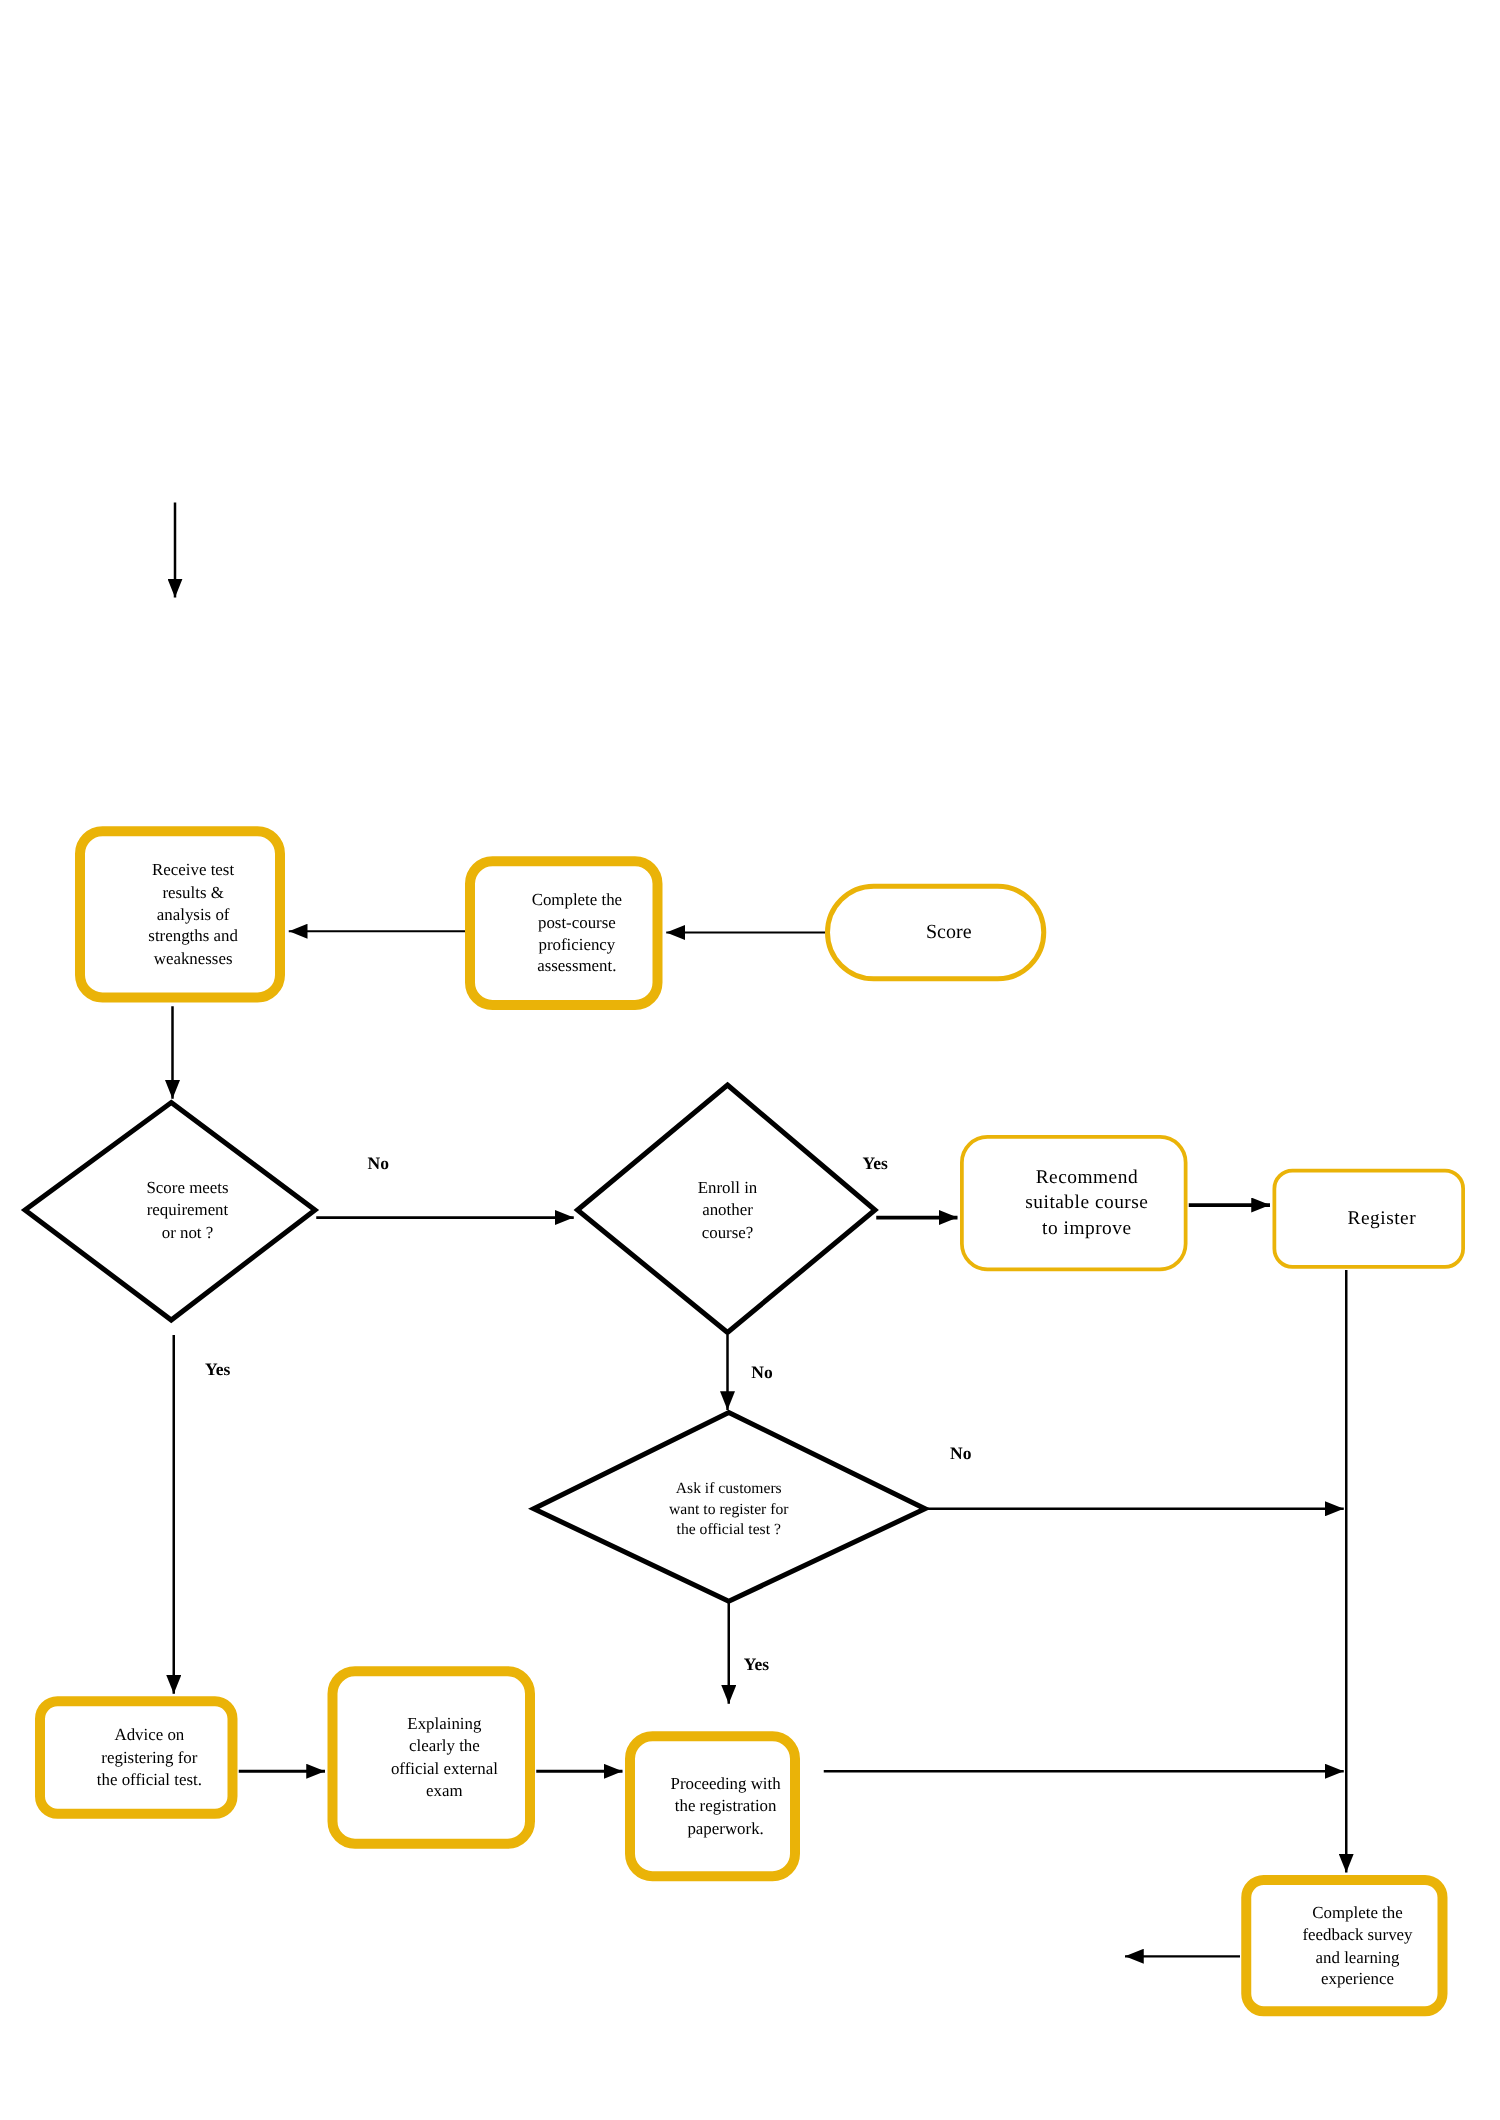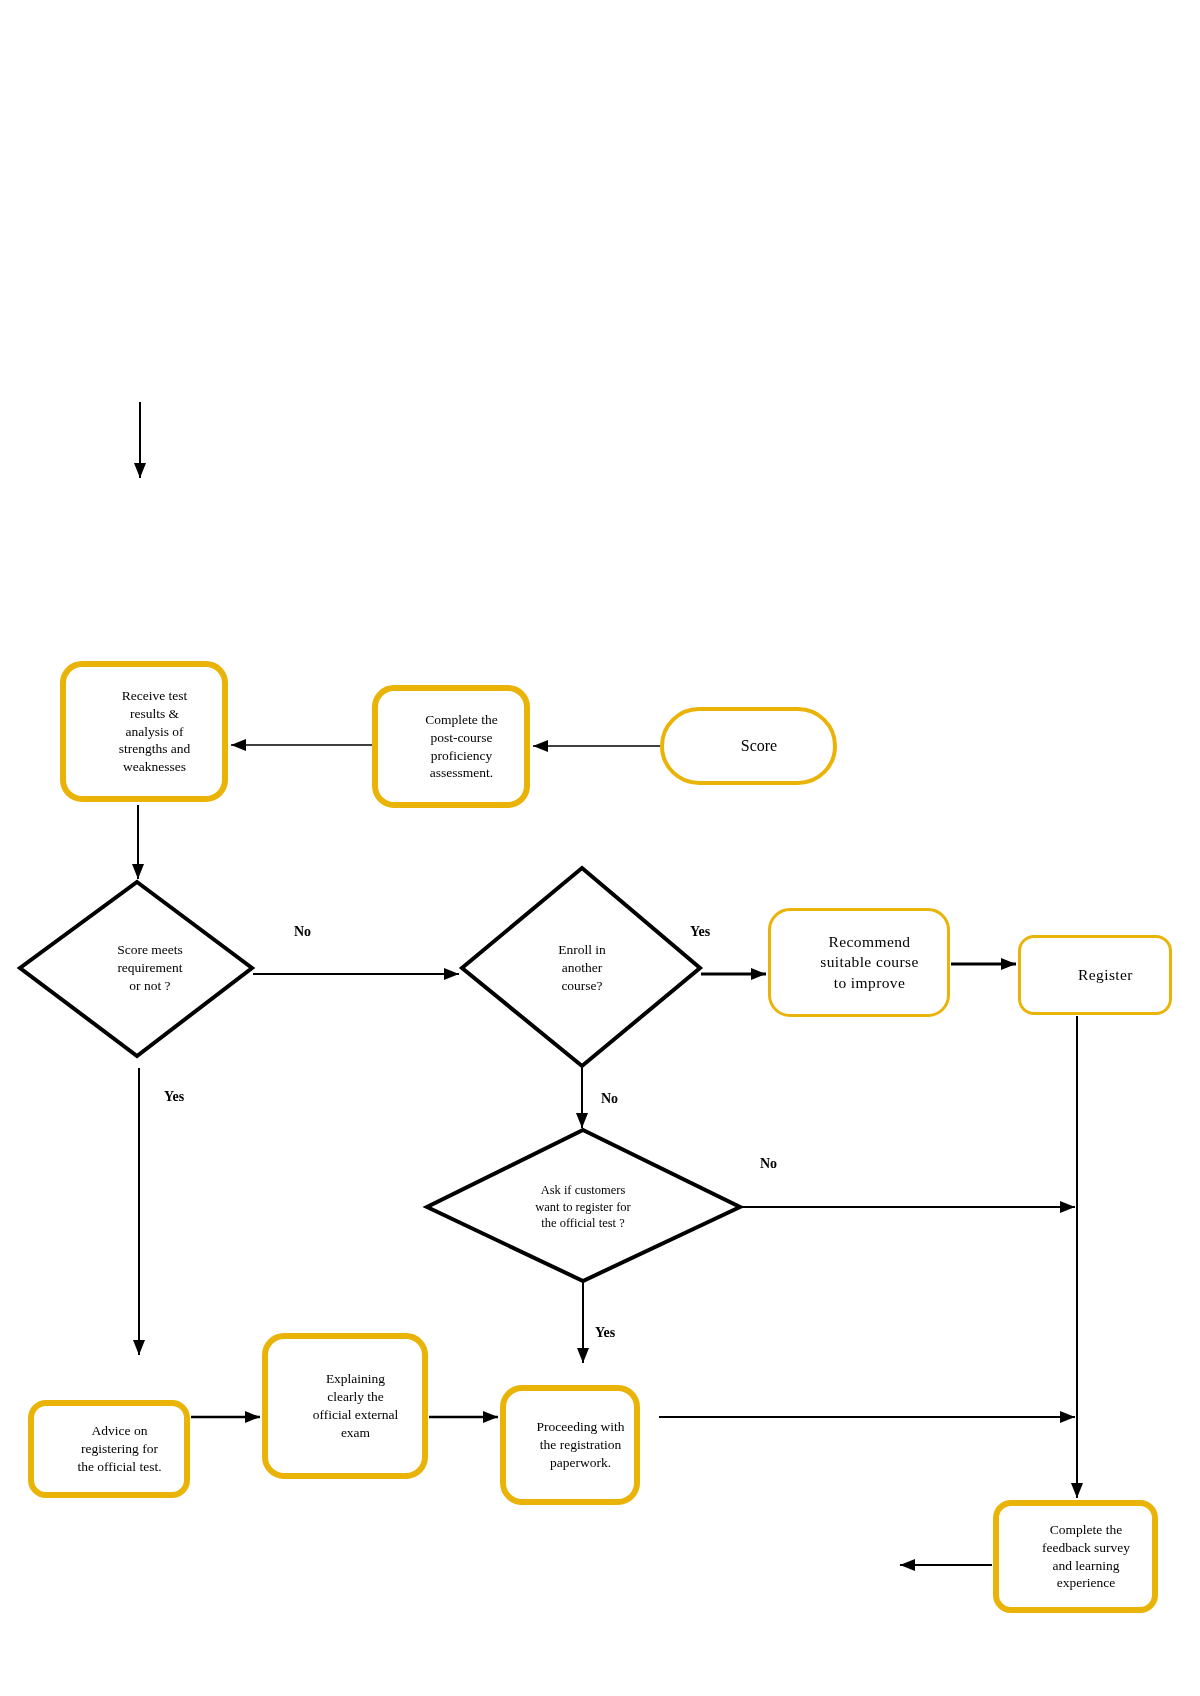--- a/index.html
+++ b/index.html
@@ -13,21 +13,21 @@
   }
   .layer { position: absolute; left: 0; top: 0; }
   .node {
     position: absolute;
     box-sizing: border-box;
     display: flex;
     align-items: center;
     justify-content: center;
     text-align: center;
     background: #ffffff;
-    border: 6px solid #eab308;
+    border: 8px solid #eab308;
     border-radius: 22px;
     font-size: 13.5px;
     line-height: 1.32;
     padding-left: 21px;
   }
   .node span, .dtext span { white-space: pre-line; }
   .terminator { border-radius: 999px; border-width: 4px; font-size: 16px; }
   .big { font-size: 15.5px; letter-spacing: 0.4px; }
   .dtext {
     position: absolute;
@@ -117,21 +117,21 @@
   <div class="node big" style="left:768px; top:908px; width:182px; height:109px; border-width:3.5px;">
     <span>Recommend
 suitable course
 to improve</span>
   </div>
 
   <div class="node big" style="left:1018px; top:935px; width:154px; height:80px; border-width:3.5px; border-radius:16px;">
     <span>Register</span>
   </div>
 
-  <div class="node" style="left:28px; top:1357px; width:162px; height:98px; border-radius:18px;margin-top:43px;">
+  <div class="node" style="left:28px; top:1357px; width:162px; height:98px; border-radius:18px;">
     <span>Advice on
 registering for
 the official test.</span>
   </div>
 
   <div class="node" style="left:262px; top:1333px; width:166px; height:146px;">
     <span>Explaining
 clearly the
 official external
 exam</span>

